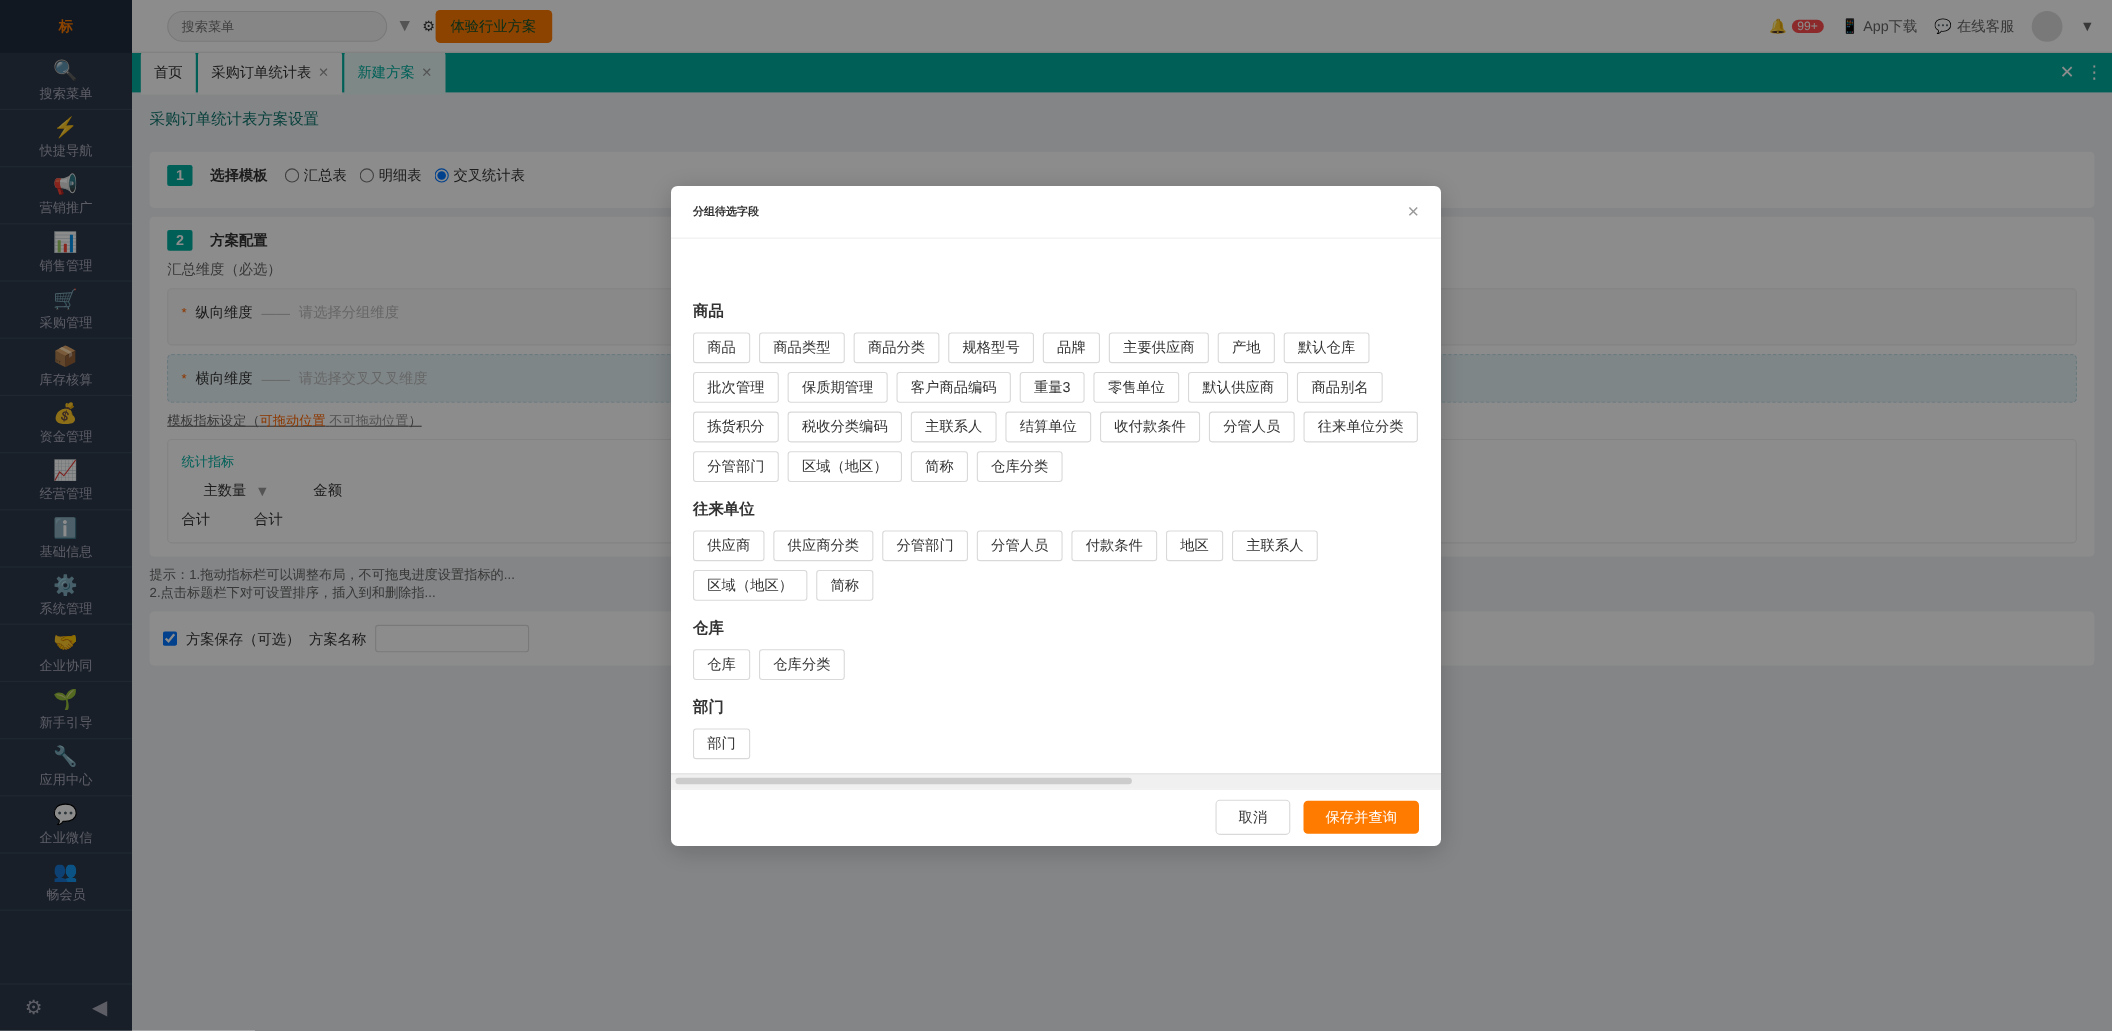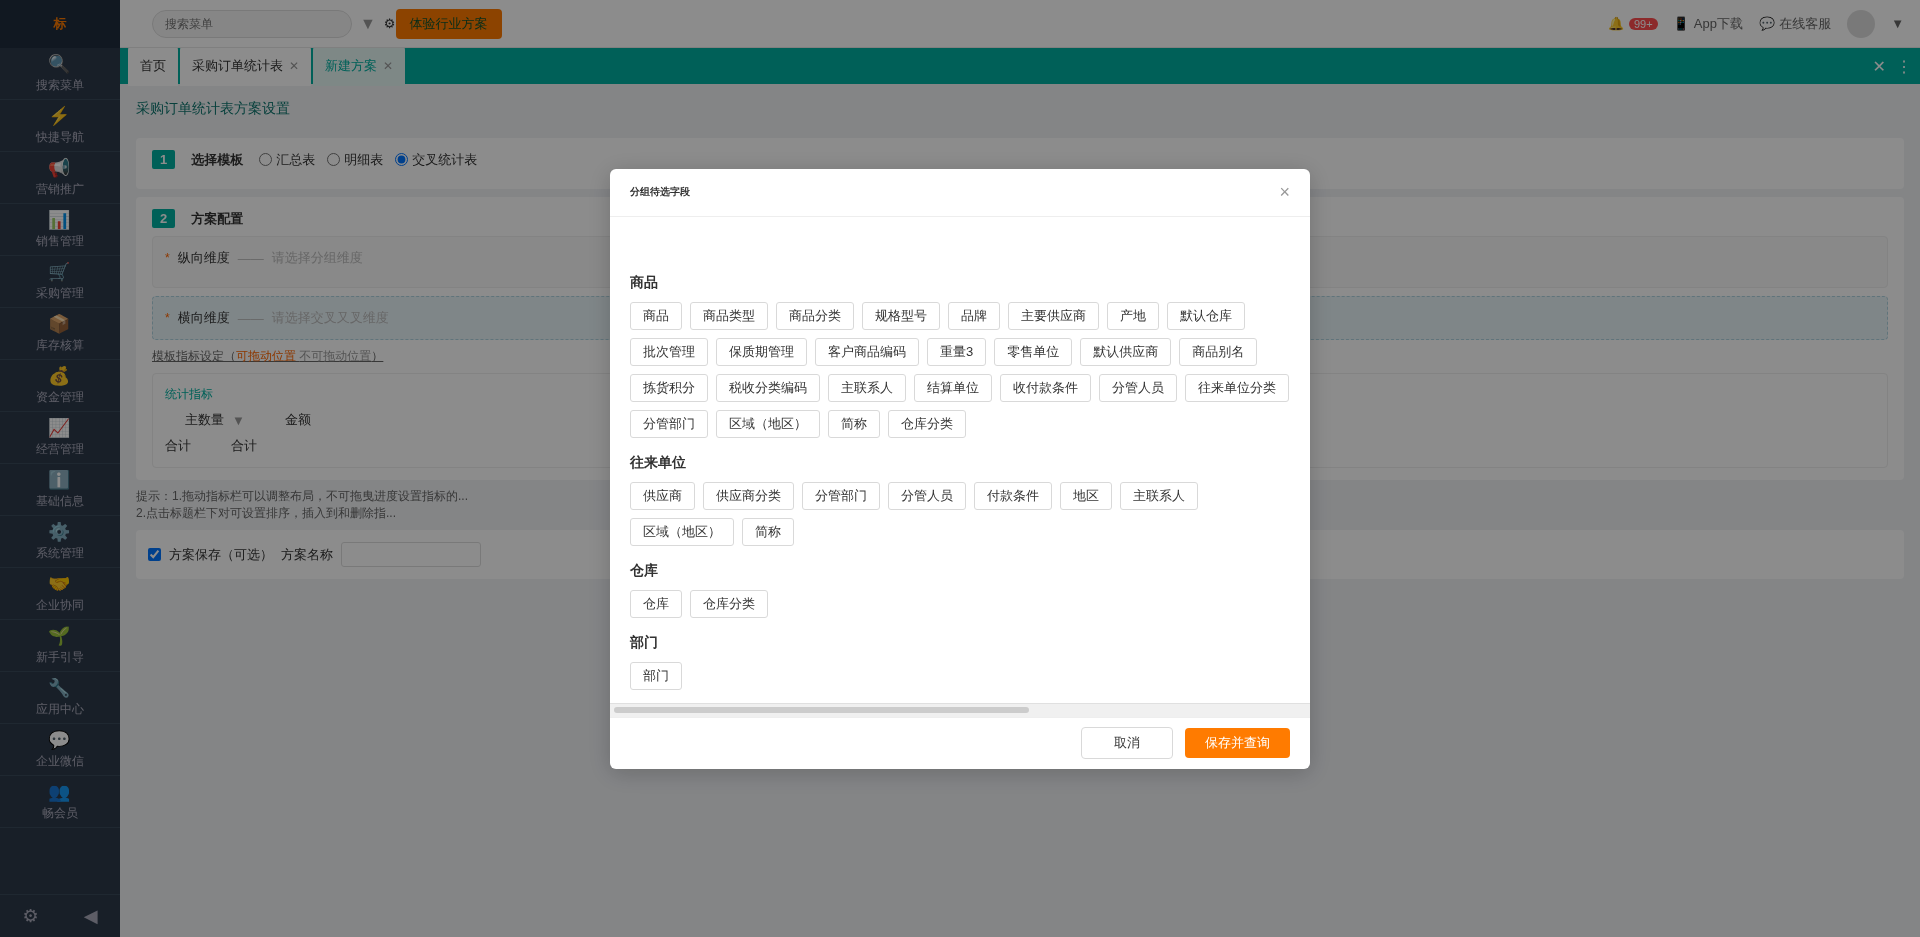--- a/index.html
+++ b/index.html
@@ -240,21 +240,21 @@
     .modal-body::-webkit-scrollbar { width: 6px; }
     .modal-body::-webkit-scrollbar-track { background: #f0f0f0; }
     .modal-body::-webkit-scrollbar-thumb { background: #ccc; border-radius: 3px; }
 
     
     .btn-cancel {
       border: 1px solid #d9d9d9;
       background: #fff;
       color: #333;
       border-radius: 4px;
-      padding: 6px 32px;
+      padding: 6px 20px;
       cursor: pointer;
       font-size: 13px;
     }
     .btn-confirm {
       background: #ff7b00;
       color: #fff;
       border: none;
       border-radius: 4px;
       padding: 6px 20px;
       cursor: pointer;
@@ -409,20 +409,21 @@
         <label class="radio-option"><input type="radio" name="template" checked="" style=""> 交叉统计表</label>
       </div>
     </div>
   </div>
 
   <div class="step-area">
     <div class="step-row">
       <span class="step-badge">2</span>
       <span style="font-weight:bold;">方案配置</span>
     </div>
+    <div style="color:#666;font-size:13px;margin-bottom:8px;">汇总维度（必选）</div>
 
     <div style="background:#f9f9f9;border:1px solid #eee;border-radius:4px;padding:12px;margin-bottom:8px;">
       <div style="display:flex;align-items:center;gap:8px;margin-bottom:8px;">
         <span style="color:#f60;font-size:12px;">*</span>
         <span>纵向维度</span>
         <span style="color:#bbb;">——</span>
         <span style="color:#bbb;">请选择分组维度</span>
       </div>
     </div>
 

